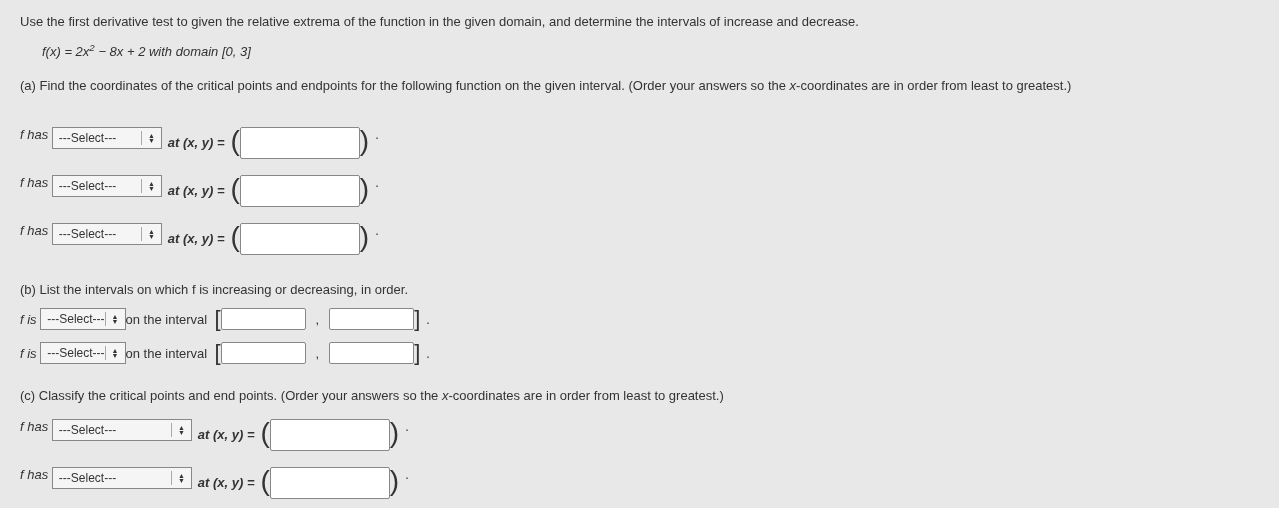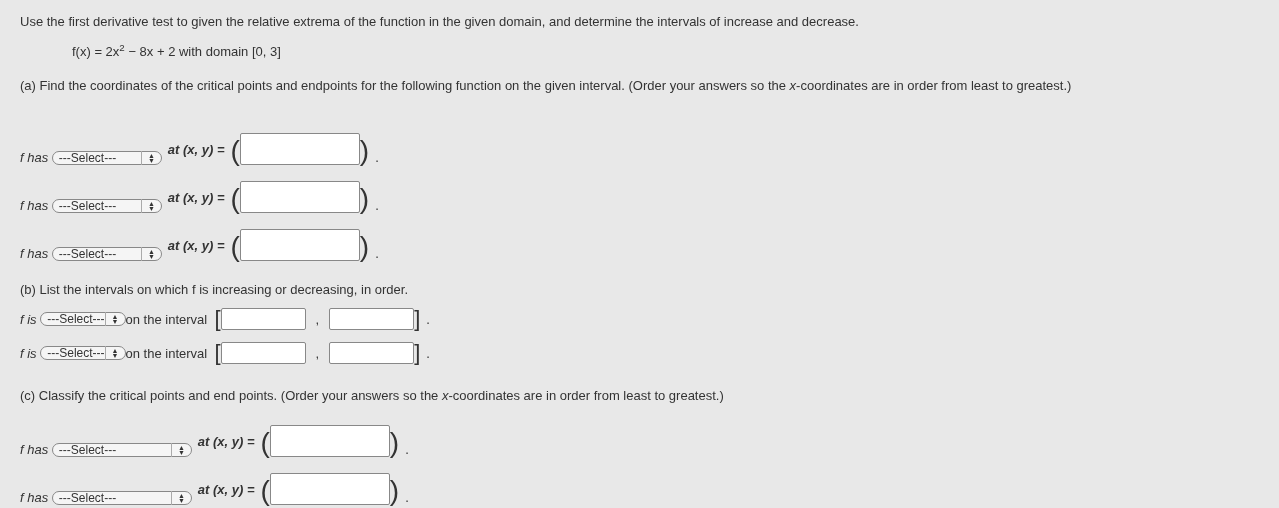--- a/index.html
+++ b/index.html
@@ -5,36 +5,36 @@
     * { box-sizing: border-box; margin: 0; padding: 0; }
     body {
       font-family: Arial, Helvetica, sans-serif;
       font-size: 13px;
       color: #333;
       background: #e8e8e8;
       padding: 12px 20px;
       width: 1279px;
     }
     .question-intro { margin-bottom: 10px; line-height: 1.5; }
-    .formula { margin-left: 52px; margin-top: 8px; margin-bottom: 18px; }
+    .formula { margin-left: 22px; margin-top: 8px; margin-bottom: 18px; font-style: italic; }
     .formula sup { font-size: 0.75em; }
     .part-label { margin-bottom: 32px; line-height: 1.4; }
-    .row { display: flex; align-items: flex-end; margin-bottom: 10px; min-height: 38px; }
+    .row { display: flex; align-items: flex-start; margin-bottom: 10px; min-height: 38px; }
     .row-b { display: flex; align-items: center; margin-bottom: 6px; min-height: 28px; }
     .italic { font-style: italic; }
     .x-var { font-style: italic; }
     .select-box {
       display: inline-flex;
       align-items: center;
       border: 1px solid #888;
-      border-radius: 8px;
+      border-radius: 0;
       background: #f5f5f5;
       padding: 2px 6px;
       font-size: 12px;
-      height: 14px;
+      height: 22px;
       cursor: pointer;
     }
     .select-box-wide { min-width: 110px; }
     .select-box-med { min-width: 80px; }
     .select-arrows {
       margin-left: auto;
       display: inline-flex;
       flex-direction: column;
       line-height: 5px;
       font-size: 7px;

